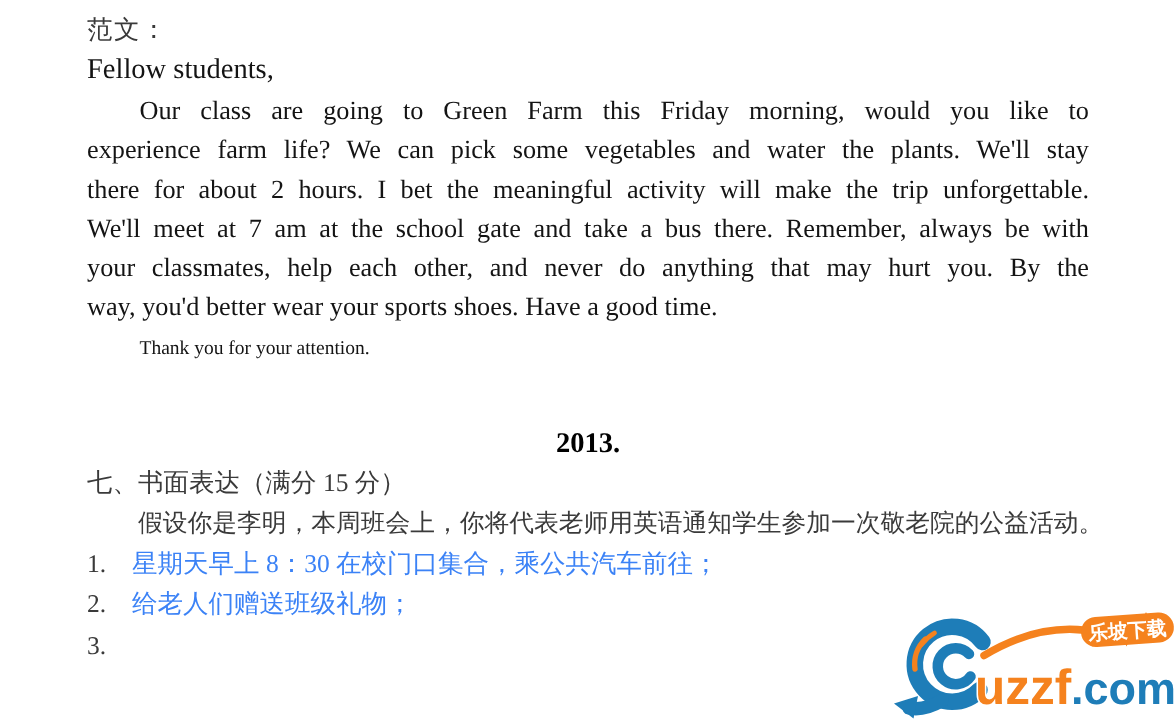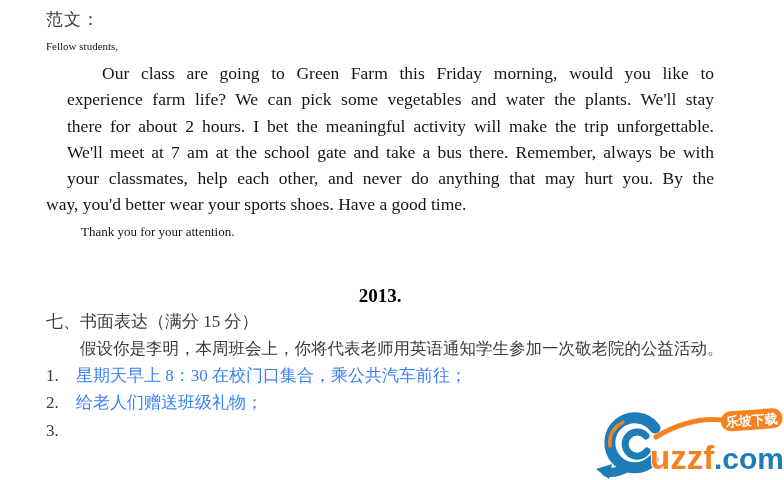--- a/index.html
+++ b/index.html
@@ -4,48 +4,47 @@
 <style>
   * { margin: 0; padding: 0; box-sizing: border-box; }
   html, body { width: 784px; height: 480px; overflow: hidden; }
   body {
     background: #ffffff;
     position: relative;
     font-family: "Liberation Serif", "DejaVu Serif", serif;
   }
   .doc {
     position: absolute;
-    left: 46px;
+    left: 58px;
     top: 6px;
     width: 668px;
     color: #141414;
   }
   .cn {
     font-family: "Liberation Serif", "DejaVu Serif", serif;
     color: #3a3a3a;
   }
   .label-line {
     font-size: 17px;
     line-height: 27px;
     letter-spacing: 1px;
   }
   .salutation {
-    font-size: 11px;
+    font-size: 19px;
     line-height: 27px;
   }
   .body-lines .line {
     font-size: 17.5px;
     line-height: 26.3px;
     white-space: nowrap;
   }
   .body-lines .line.just {
     white-space: normal;
     text-align: justify;
     text-align-last: justify;
-    margin-left: 21px;
   }
   .body-lines .line.indent { padding-left: 35px; }
   .closing {
     font-size: 13px;
     line-height: 27px;
     padding-left: 35px;
   }
   .year-heading {
     margin-top: 39px;
     font-size: 19px;

